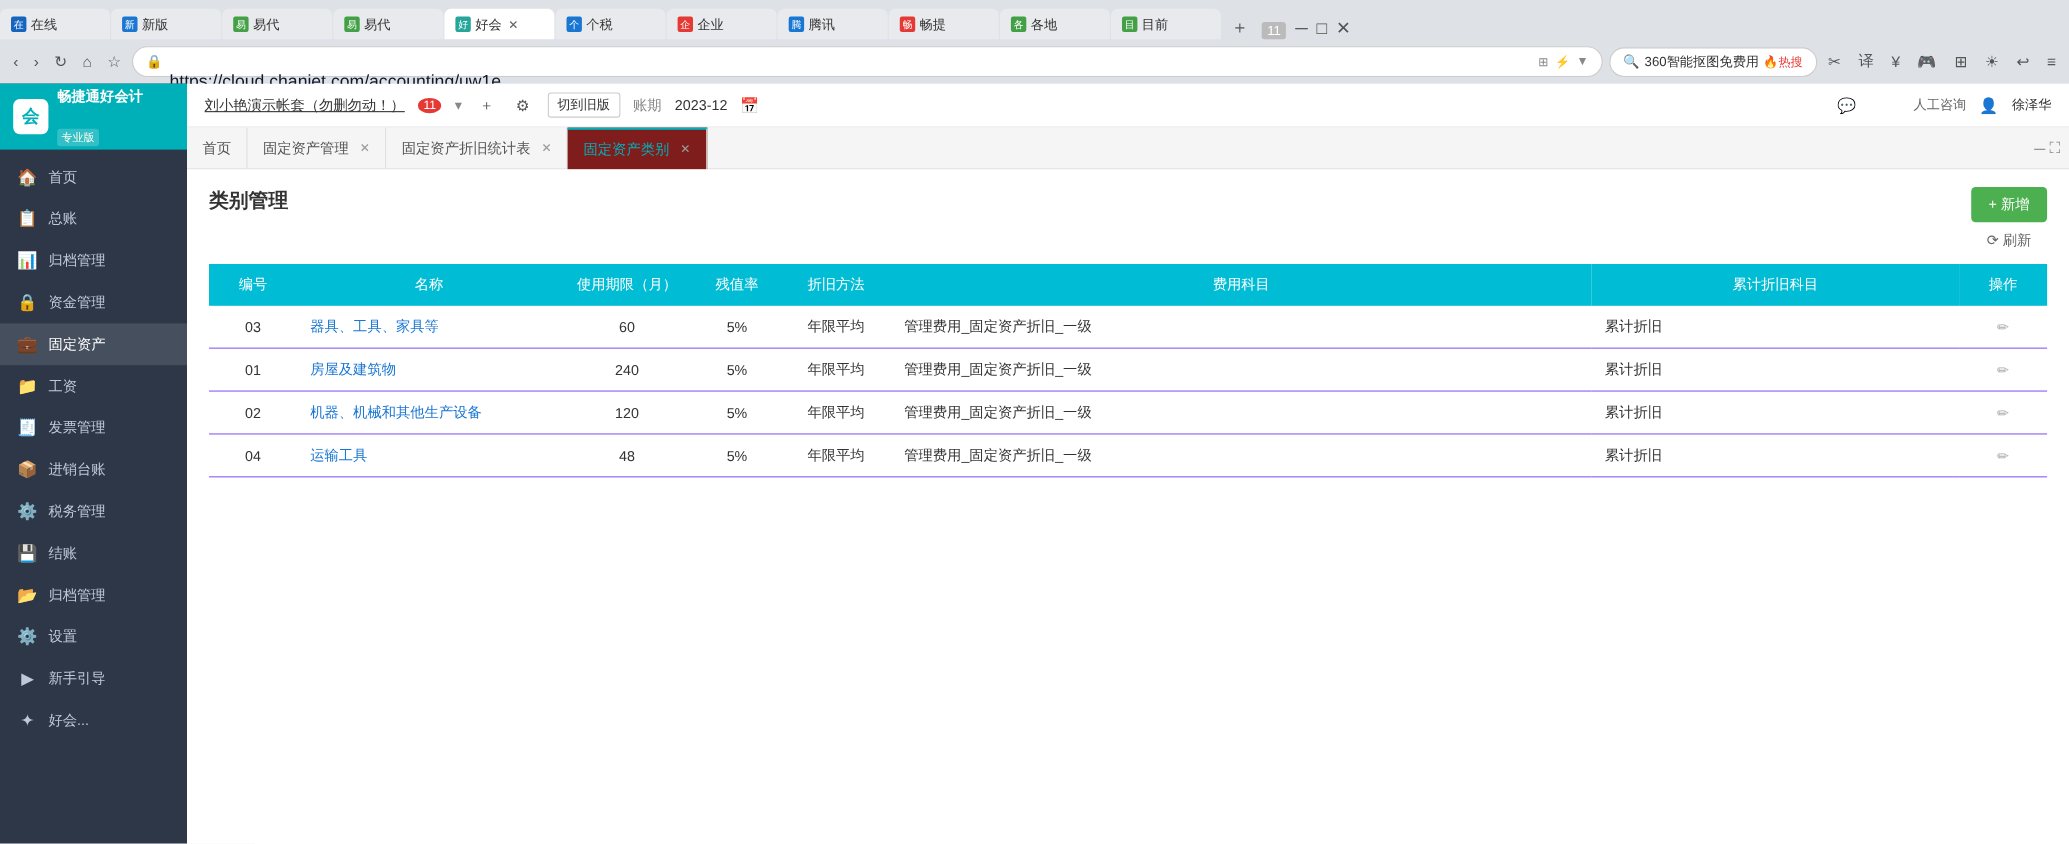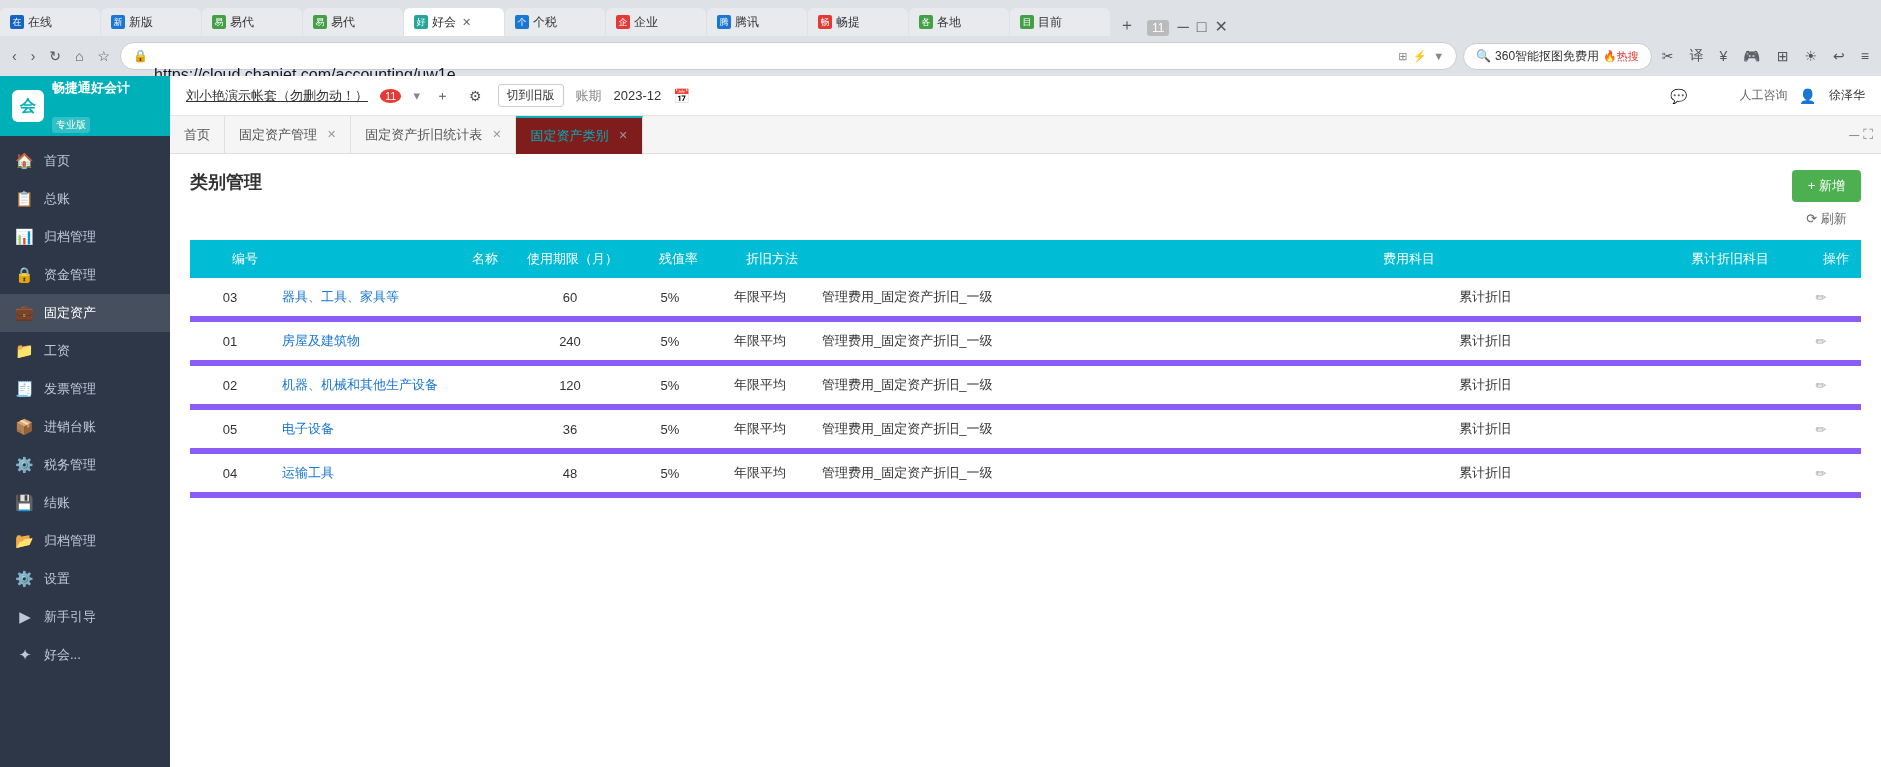--- a/index.html
+++ b/index.html
@@ -56,22 +56,22 @@
     .page-title { font-size: 18px; font-weight: 600; color: #333; }
     .header-actions { display: flex; align-items: center; gap: 8px; flex-direction: column; }
     .btn-add { background: #4caf50; color: #fff; border: none; border-radius: 4px; padding: 7px 16px; font-size: 13px; cursor: pointer; display: flex; align-items: center; gap: 4px; }
     .btn-refresh { background: none; border: none; color: #666; font-size: 13px; cursor: pointer; display: flex; align-items: center; gap: 4px; }
 
     
     .table-wrap { padding: 0 20px 20px; }
     table { width: 100%; border-collapse: collapse; }
     thead tr { background: #00bcd4; color: #fff; }
     thead th { padding: 10px 12px; font-size: 13px; font-weight: 500; text-align: left; }
-    thead th.center { text-align: right; margin-left: 24px; }
-    tbody tr { border-bottom: 6px solid #8b5cf6; }
+    thead th.center { text-align: center; margin-left: 24px; }
+    tbody tr { border-bottom: 1px solid #8b5cf6; }
     tbody td { padding: 10px 12px; font-size: 13px; color: #333; }
     tbody td.center { text-align: center; }
     .row-link { color: #1976d2; cursor: pointer; text-decoration: none; }
     .edit-icon { color: #aaa; cursor: pointer; font-size: 13px; }
 
     .content-area { flex: 1; display: flex; flex-direction: column; overflow: hidden; }
   </style>
 </head>
 <body>
 
@@ -323,30 +323,20 @@
               <td class="center">02</td>
               <td><a class="row-link">机器、机械和其他生产设备</a></td>
               <td class="center">120</td>
               <td class="center">5%</td>
               <td class="center">年限平均</td>
               <td>管理费用_固定资产折旧_一级</td>
               <td>累计折旧</td>
               <td class="center"><span class="edit-icon">✏</span></td>
             </tr>
             <tr>
-              <td class="center">05</td>
-              <td><a class="row-link">电子设备</a></td>
-              <td class="center">36</td>
-              <td class="center">5%</td>
-              <td class="center">年限平均</td>
-              <td>管理费用_固定资产折旧_一级</td>
-              <td>累计折旧</td>
-              <td class="center"><span class="edit-icon">✏</span></td>
-            </tr>
-            <tr>
               <td class="center">04</td>
               <td><a class="row-link">运输工具</a></td>
               <td class="center">48</td>
               <td class="center">5%</td>
               <td class="center">年限平均</td>
               <td>管理费用_固定资产折旧_一级</td>
               <td>累计折旧</td>
               <td class="center"><span class="edit-icon">✏</span></td>
             </tr>
           </tbody>

